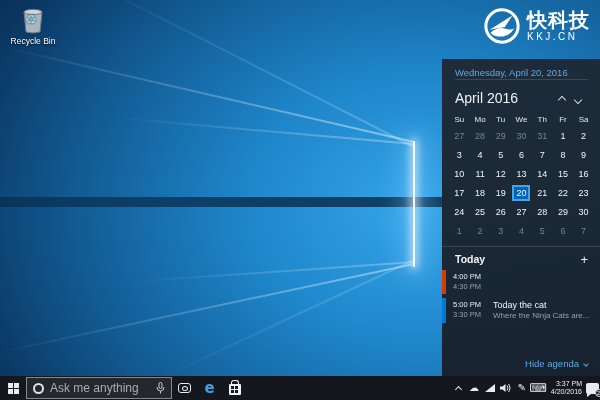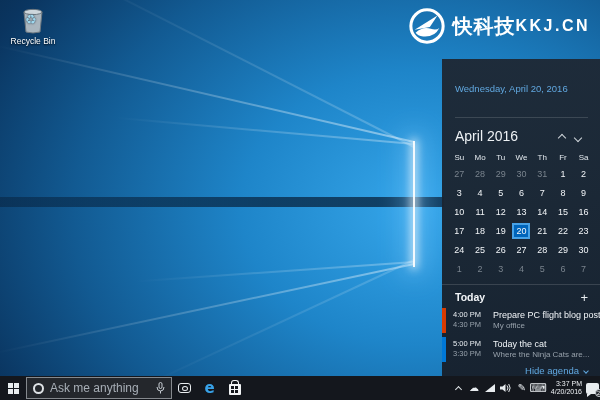--- a/index.html
+++ b/index.html
@@ -25,31 +25,31 @@
 
   
   .recycle{position:absolute;left:6px;top:6px;width:54px;text-align:center;cursor:default;}
   .bin-icon{position:relative;width:26px;height:28px;margin:0 auto;}
   .bin-glyph{position:absolute;left:5px;top:6px;font-size:13px;color:#9fd8ef;text-shadow:0 0 2px #123;}
   .recycle-label{margin-top:2px;font-size:8.5px;color:#fff;text-shadow:0 1px 2px rgba(0,0,0,.9);}
 
   
   .sitelogo{position:absolute;right:10px;top:7px;display:flex;align-items:center;gap:6px;color:#fff;}
   .logo-badge{width:38px;height:38px;}
-  .logo-text{display:flex;flex-direction:row;line-height:1;}
+  .logo-text{display:flex;flex-direction:column;line-height:1;}
   .logo-cn{font-size:20px;font-weight:700;letter-spacing:1px;}
-  .logo-en{font-size:16px;font-weight:700;letter-spacing:2.5px;margin-top:2px;}
+  .logo-en{font-size:10px;font-weight:400;letter-spacing:2.5px;margin-top:2px;}
 
   
   .panel{position:absolute;left:442px;top:59px;right:0;bottom:24px;color:#fff;
     background:linear-gradient(180deg, rgba(30,41,54,.97) 0%, rgba(26,36,48,.97) 55%, rgba(23,32,44,.97) 100%);
     display:flex;flex-direction:column;}
   .p-clock{padding:8px 12px 0 13px;}
   .p-time{font-size:25px;font-weight:300;color:#f3f6f8;letter-spacing:.5px;}
-  .p-date{font-size:9.5px;color:#61a8e0;margin-top:16px;padding-bottom:23px;
+  .p-date{font-size:9.5px;color:#61a8e0;margin-top:0;padding-bottom:1px;
     border-bottom:1px solid rgba(255,255,255,.14);}
   .cal-header{display:flex;align-items:center;padding:8px 14px 0 13px;font-size:14px;color:#eef2f5;}
   .cal-header .spacer{flex:1;}
   .chev{width:6px;height:6px;border-left:1.5px solid #cfd5da;border-top:1.5px solid #cfd5da;display:inline-block;}
   .chev.up{transform:rotate(45deg);}
   .chev.down{transform:rotate(225deg);}
   .chev.small{width:4px;height:4px;border-color:#61a8e0;}
   .cal-header .chev-btn{padding:2px 5px;cursor:default;}
   .cal-grid{display:grid;grid-template-columns:repeat(7,1fr);padding:4px 6px 0 7px;}
   .cal-dow{height:15px;line-height:15px;text-align:center;font-size:8px;color:#e3e9ee;}
@@ -214,24 +214,20 @@
         <span class="agenda-title">Today</span>
         <span class="agenda-add">+</span>
       </div>
       <div>
           <div class="event">
             <span class="bar" style="background: rgb(216, 59, 1);"></span>
             <div class="ev-times">
               <div class="ev-start">4:00 PM</div>
               <div class="ev-end">4:30 PM</div>
             </div>
-            <div class="ev-text">
-              <div class="ev-title">Prepare PC flight blog post</div>
-              <div class="ev-loc">My office</div>
-            </div>
           </div>
           <div class="event">
             <span class="bar" style="background: rgb(0, 120, 215);"></span>
             <div class="ev-times">
               <div class="ev-start">5:00 PM</div>
               <div class="ev-end">3:30 PM</div>
             </div>
             <div class="ev-text">
               <div class="ev-title">Today the cat</div>
               <div class="ev-loc">Where the Ninja Cats are...</div>

